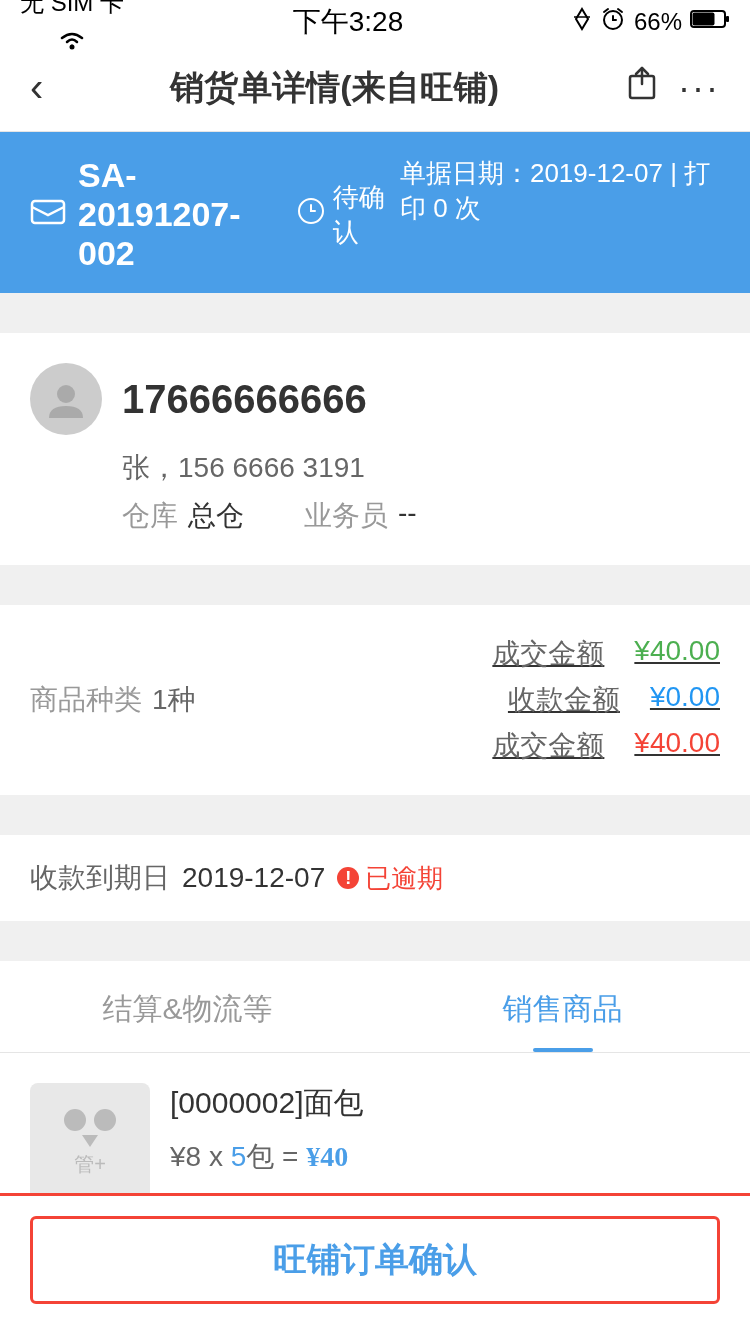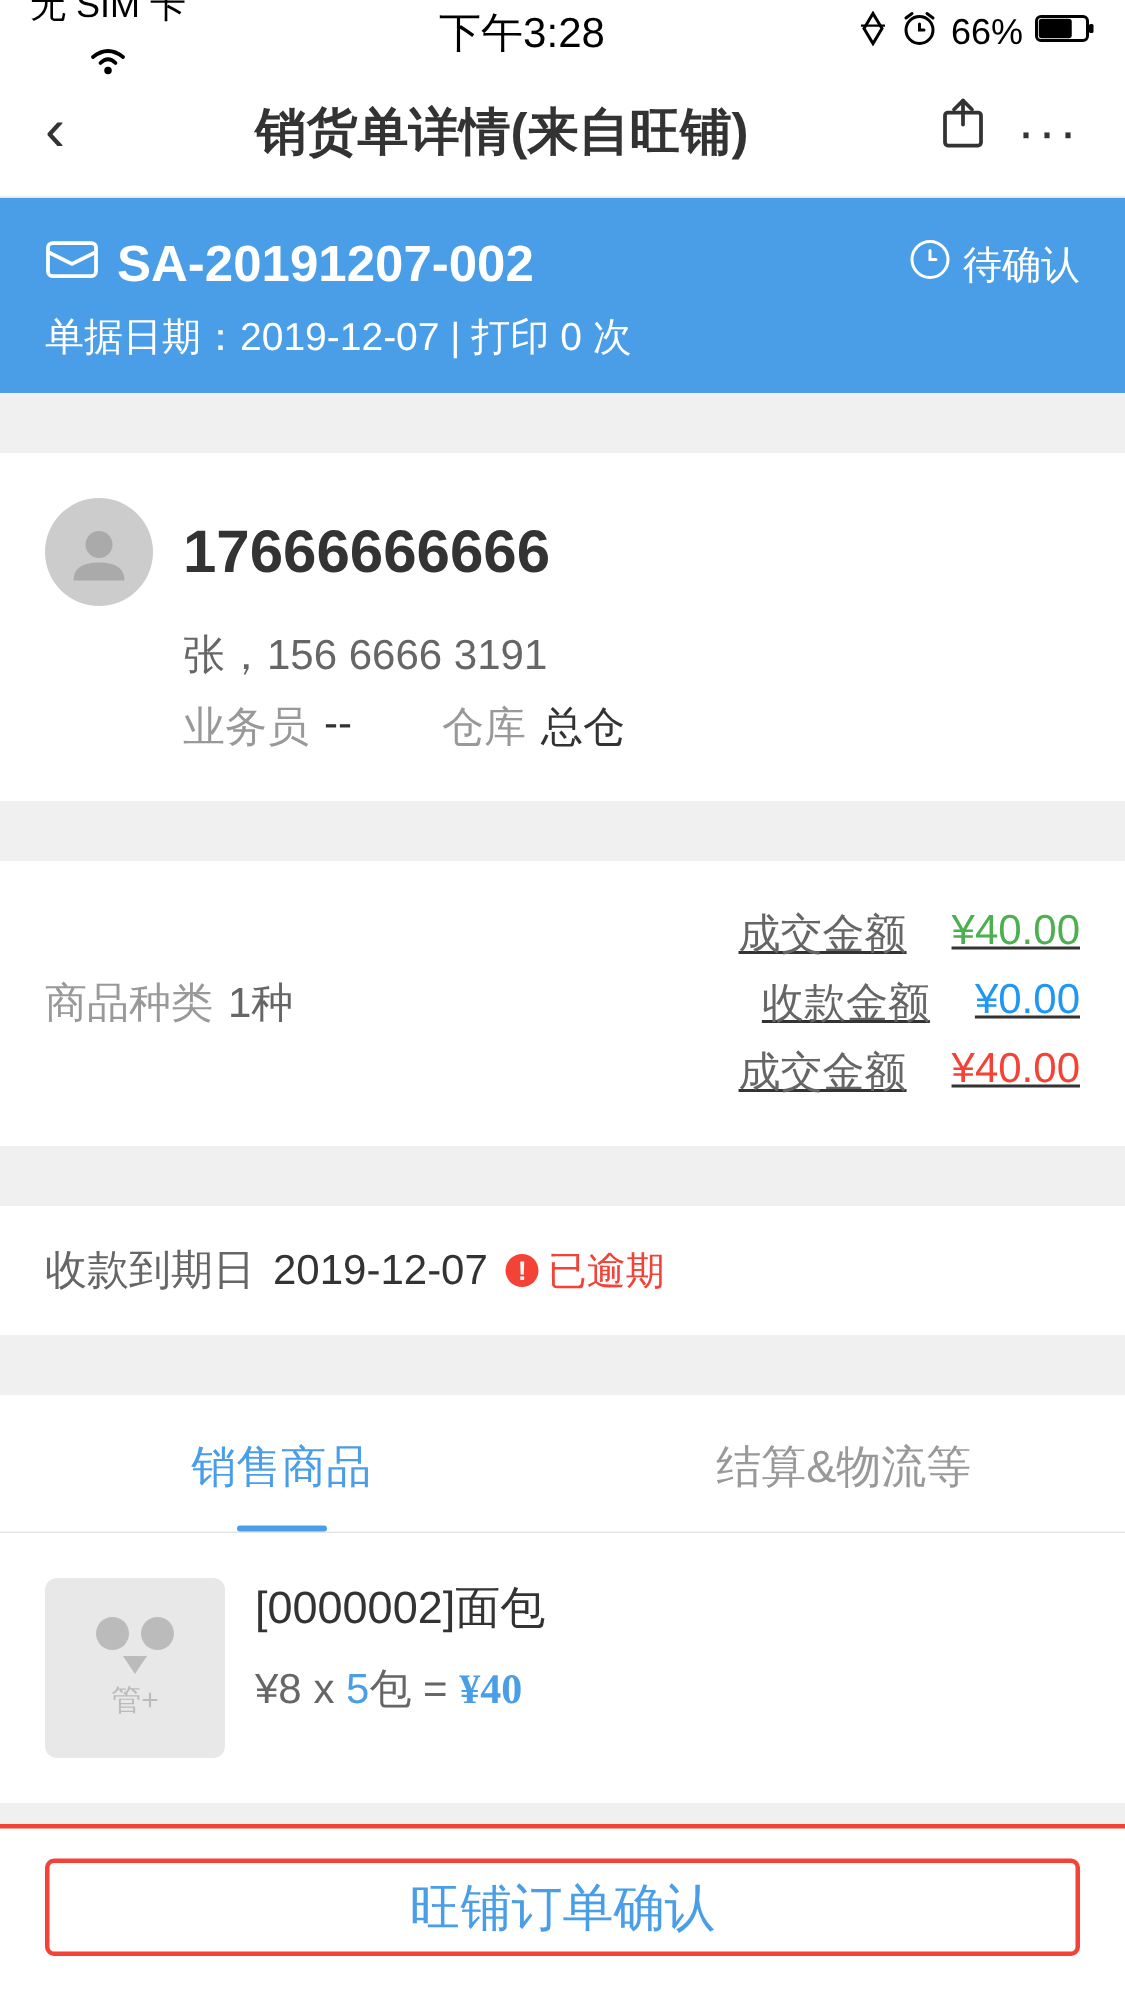--- a/index.html
+++ b/index.html
@@ -71,21 +71,20 @@
     .nav-action-icon {
       font-size: 34px;
       color: #333;
     }
 
     
     .order-header {
       background: #4A9EE8;
       padding: 24px 30px 20px;
       display: flex;
-      flex-direction: column;
       gap: 10px;
     }
     .order-header-top {
       display: flex;
       align-items: center;
       justify-content: space-between;
     }
     .order-id {
       display: flex;
       align-items: center;
@@ -304,27 +303,27 @@
       position: fixed;
       bottom: 0;
       left: 0;
       width: 750px;
       background: #fff;
       padding: 20px 30px 30px;
       border-top: 3px solid #F44336;
     }
     .confirm-btn {
       width: 100%;
-      height: 65px;
+      height: 88px;
       background: #fff;
       border: 3px solid #F44336;
       border-radius: 6px;
       font-size: 34px;
       color: #4A9EE8;
-      font-weight: 400;
+      font-weight: 700;
       cursor: pointer;
       display: flex;
       align-items: center;
       justify-content: center;
     }
 
     
     .owl-logo {
       display: flex;
       flex-direction: column;
@@ -450,26 +449,26 @@
         <path d="M4 40 Q4 28 21 28 Q38 28 38 40" fill="#aaa"></path>
       </svg>
     </div>
     <span class="customer-phone">17666666666</span>
   </div>
   <div class="customer-info">
     <span>张</span>，<span>156 6666 3191</span>
   </div>
   <div class="customer-meta">
     <div class="customer-meta-item">
+      <span class="customer-meta-label">仓库</span>
+      <span class="customer-meta-value">总仓</span>
+    </div>
+    <div class="customer-meta-item">
       <span class="customer-meta-label">业务员</span>
       <span class="customer-meta-value">--</span>
-    </div>
-    <div class="customer-meta-item">
-      <span class="customer-meta-label">仓库</span>
-      <span class="customer-meta-value">总仓</span>
     </div>
   </div>
 </div>
 
 <div class="separator"></div>
 
 <div class="summary-section">
   <div class="summary-left">
     <div class="summary-item">
       <span class="summary-item-label">商品种类</span>
@@ -500,22 +499,22 @@
   <div class="overdue-badge">
     <div class="overdue-dot">!</div>
     <span>已逾期</span>
   </div>
 </div>
 
 <div class="separator"></div>
 
 <div class="tabs-section">
   <div class="tabs-header">
+    <div class="tab-item">结算&amp;物流等</div>
     <div class="tab-item active">销售商品</div>
-    <div class="tab-item">结算&amp;物流等</div>
   </div>
 
   <div class="product-item">
     <div class="product-thumbnail">
       <div class="owl-logo">
         <div class="owl-eyes">
           <div class="owl-eye"></div>
           <div class="owl-eye"></div>
         </div>
         <div class="owl-beak"></div>

